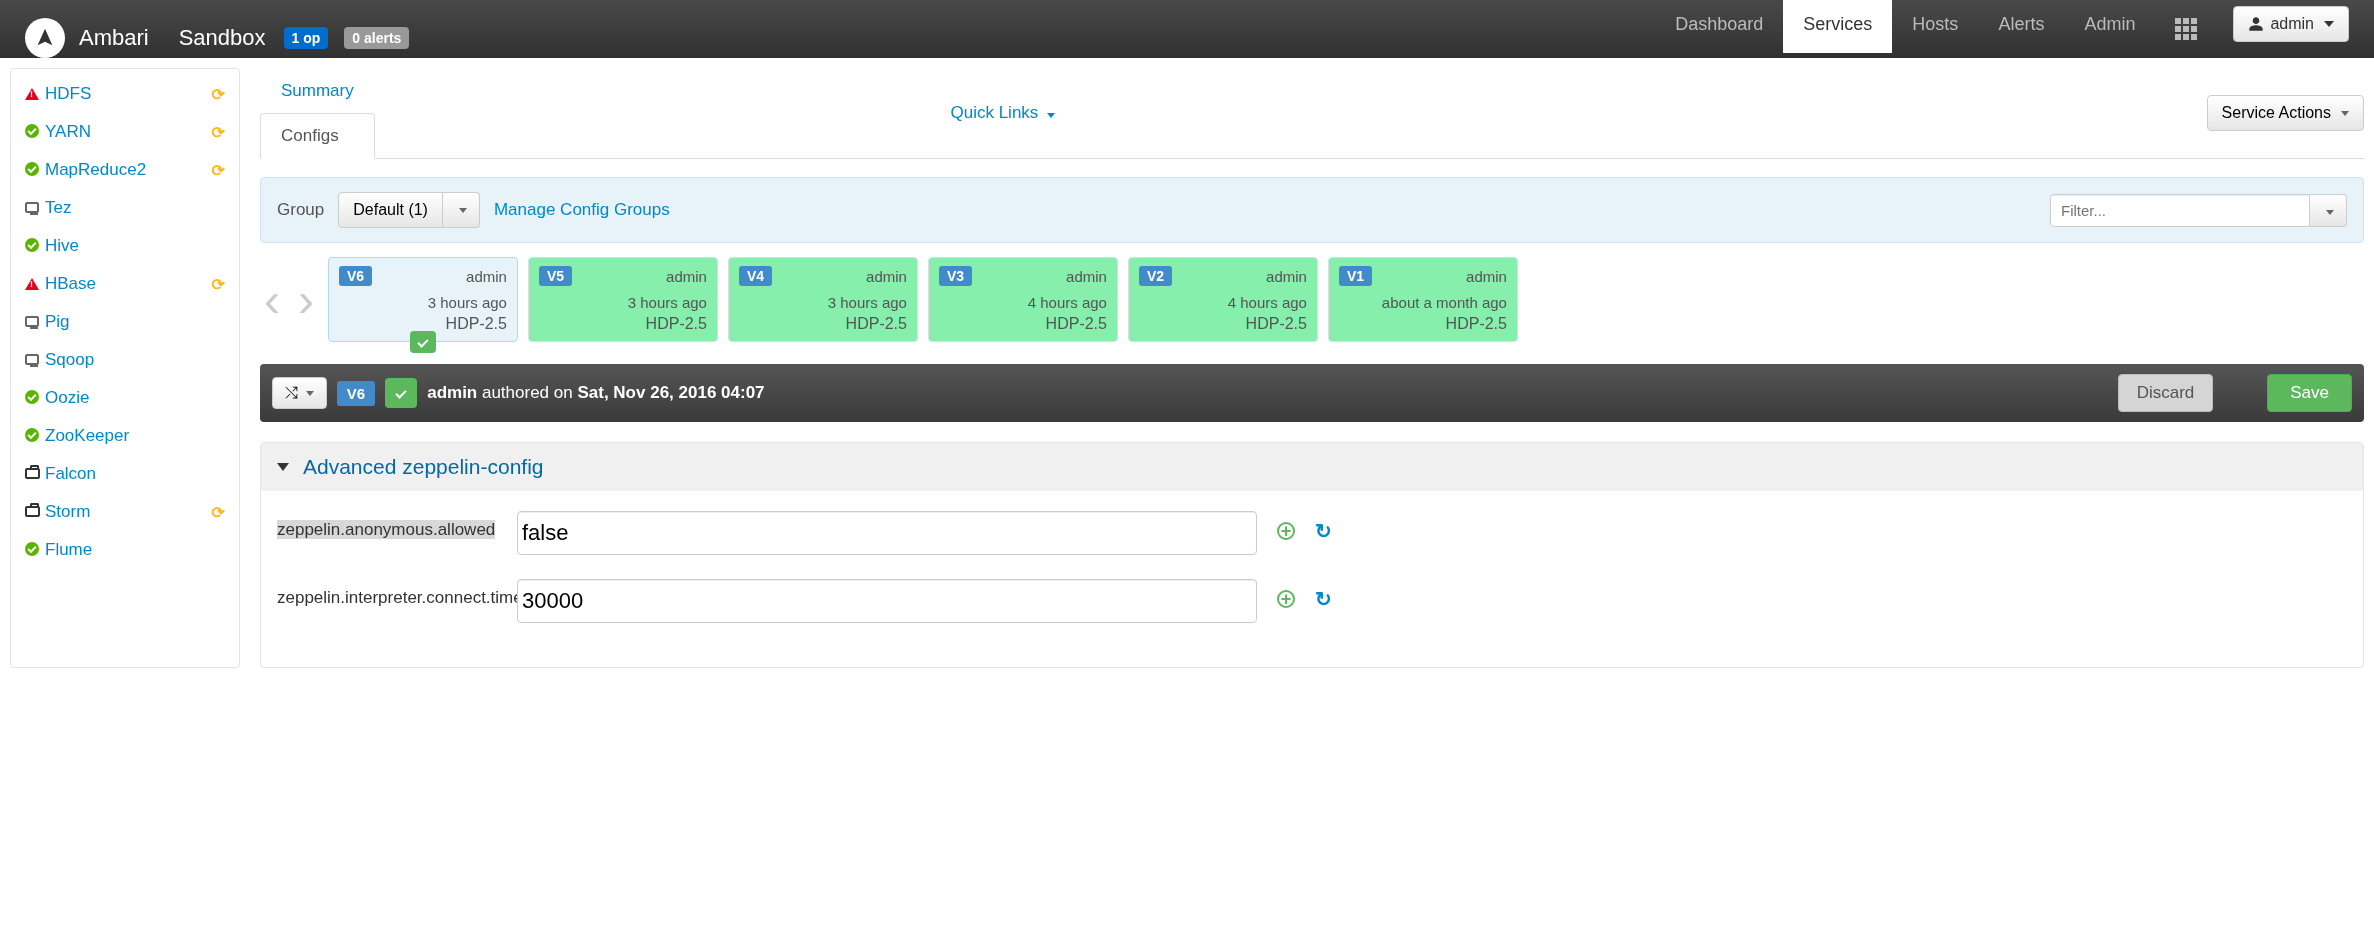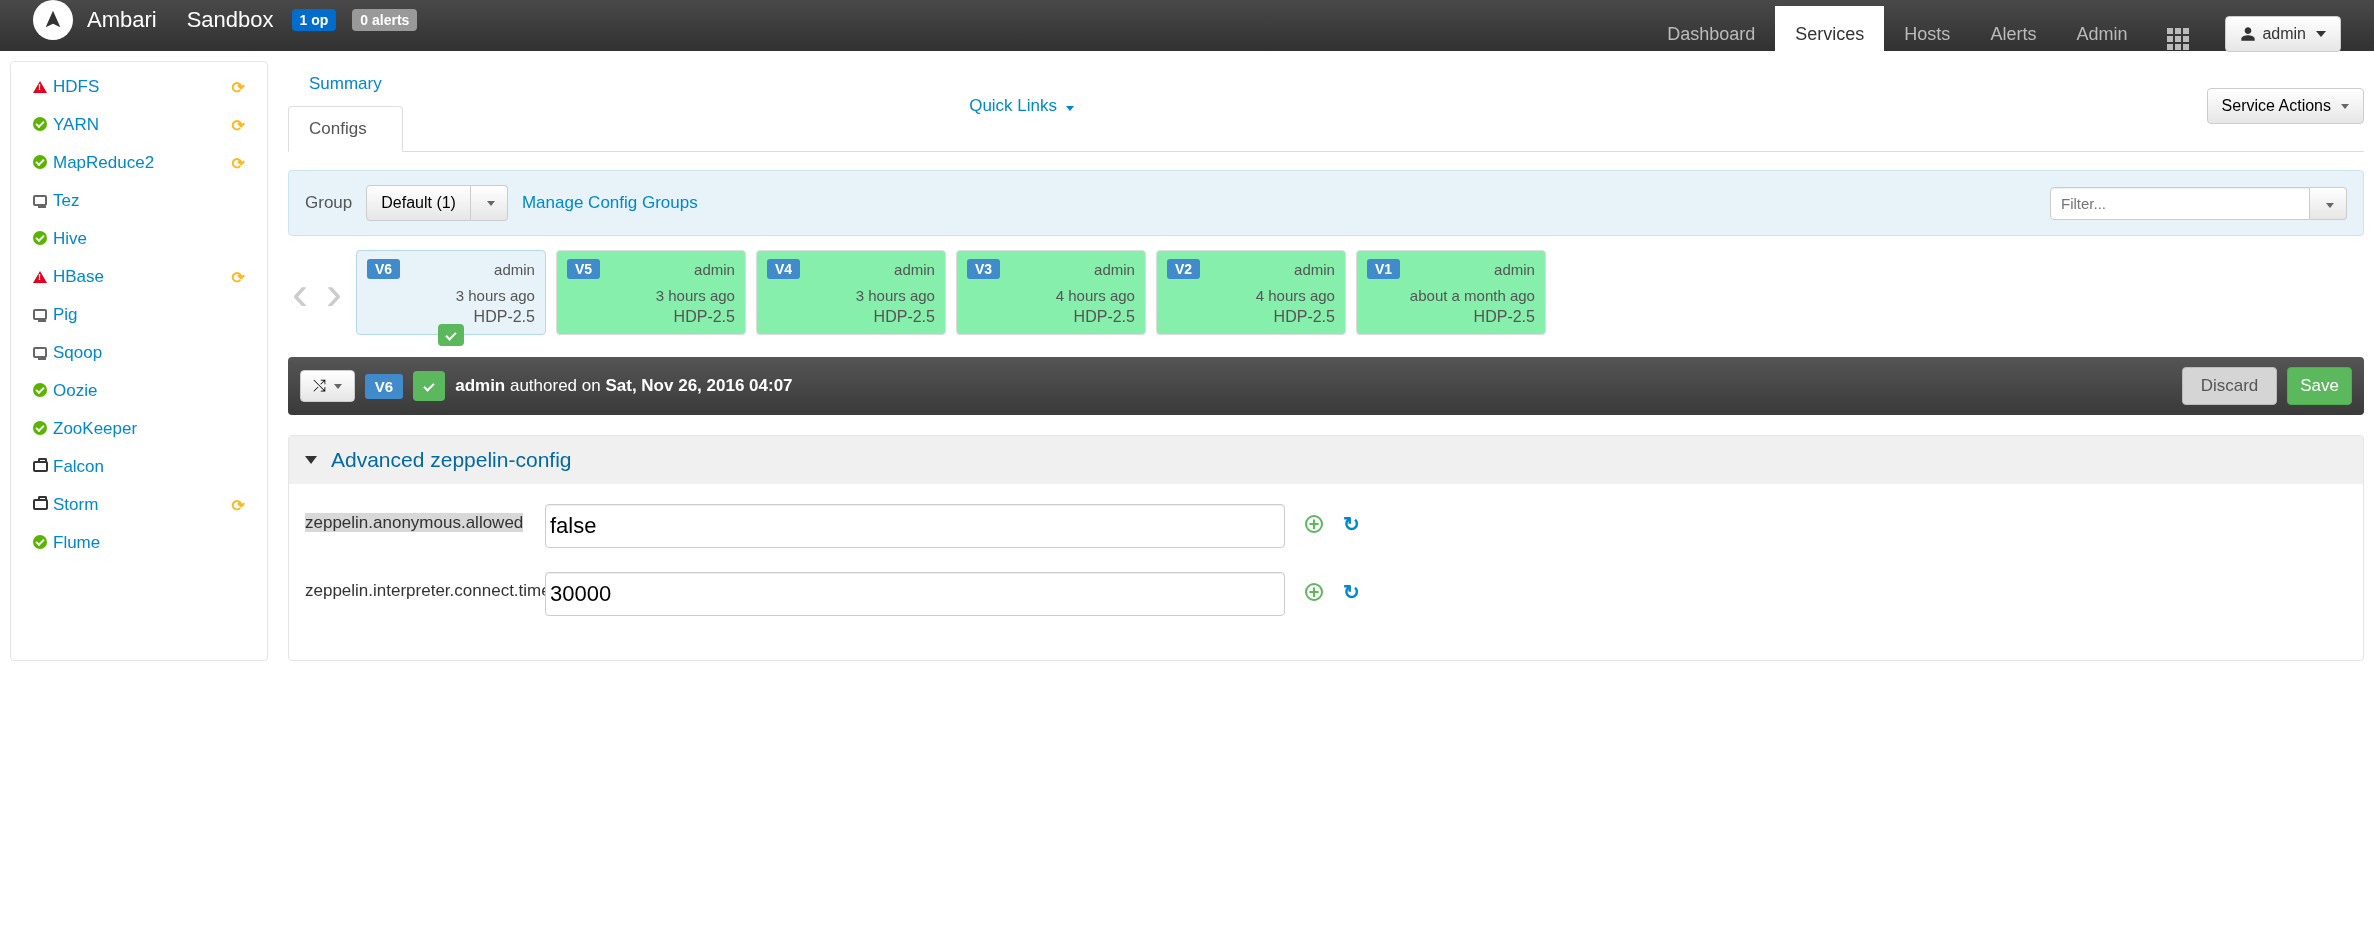--- a/index.html
+++ b/index.html
@@ -1,37 +1,37 @@
 <!DOCTYPE html>
 <html><head>
 <meta charset="utf-8">
 <style>
 * { box-sizing: border-box; margin: 0; padding: 0; }
 body { font-family: "Helvetica Neue", Helvetica, Arial, sans-serif; font-size: 14px; color: #333; background: #fff; }
 
 
-.navbar { background: #313131; background: linear-gradient(to bottom, #494949 0%, #313131 100%); height: 51px; display: flex; align-items: flex-start; padding: 0 33px; color: #fff; }
+.navbar { background: #313131; background: linear-gradient(to bottom, #494949 0%, #313131 100%); height: 58px; display: flex; align-items: flex-end; padding: 0 25px; color: #fff; }
 .navbar-left { display: flex; align-items: center; gap: 10px; }
 .logo-circ { width: 40px; height: 40px; border-radius: 50%; background: #fff; display: flex; align-items: center; justify-content: center; color: #333; font-size: 22px; }
 .brand { font-size: 22px; color: #fff; font-weight: 400; margin-left: 4px; }
 .cluster { font-size: 22px; color: #fff; margin-left: 20px; }
 .badge-ops { background: #006DCC; color: #fff; border-radius: 4px; padding: 3px 8px; font-size: 14px; font-weight: bold; margin-left: 8px; }
 .badge-alerts { background: #999; color: #fff; border-radius: 4px; padding: 3px 8px; font-size: 14px; font-weight: bold; margin-left: 6px; }
 .navbar-right { margin-left: auto; display: flex; align-items: center; gap: 0; }
 .nav-link { color: #bbb; font-size: 18px; padding: 18px 20px; cursor: pointer; }
 .nav-link.active { background: #fff; color: #333; }
 .grid-icon { display: inline-grid; grid-template-columns: repeat(3, 6px); grid-template-rows: repeat(3, 6px); gap: 2px; }
 .grid-icon span { background: #bbb; width: 6px; height: 6px; }
 .user-btn { background: linear-gradient(to bottom, #fff, #e6e6e6); border: 1px solid #ccc; border-radius: 4px; padding: 8px 14px; font-size: 16px; cursor: pointer; display: flex; align-items: center; gap: 6px; margin-left: 16px; color: #333; }
 .caret { display: inline-block; width: 0; height: 0; border-left: 5px solid transparent; border-right: 5px solid transparent; border-top: 6px solid #333; margin-left: 4px; }
 .caret-sm { border-left: 4px solid transparent; border-right: 4px solid transparent; border-top: 5px solid #666; }
 
 
 .layout { display: flex; padding: 10px; gap: 20px; }
-.sidebar { width: 258px; border: 1px solid #e5e5e5; border-radius: 4px; background: #fff; padding: 6px 8px; }
+.sidebar { width: 230px; border: 1px solid #e5e5e5; border-radius: 4px; background: #fff; padding: 6px 0; }
 .svc { display: flex; align-items: center; padding: 9px 14px; cursor: pointer; }
 .svc .st { width: 20px; font-size: 15px; }
 .svc .nm { flex: 1; color: #0088cc; font-size: 17px; }
 .svc .rf { color: #FDB81E; font-size: 16px; }
 .icon-triangle { display:inline-block; width:0; height:0; border-left:7px solid transparent; border-right:7px solid transparent; border-bottom:12px solid #E6001E; position:relative;}
 .icon-triangle::after{content:"!"; position:absolute; left:-2px; top:1px; color:#fff; font-size:9px; font-weight:bold;}
 .icon-circle-ok { display:inline-block; width:14px; height:14px; border-radius:50%; background:#5AB400; position:relative;}
 .icon-circle-ok::after{content:""; position:absolute; left:3px; top:4px; width:6px; height:3px; border-left:2px solid #fff; border-bottom:2px solid #fff; transform:rotate(-45deg);}
 .icon-monitor { display:inline-block; width:14px; height:11px; border:2px solid #666; border-radius:2px; position:relative; top:-1px;}
 .icon-monitor::after{content:""; position:absolute; bottom:-4px; left:3px; width:8px; height:2px; background:#666;}
@@ -75,21 +75,21 @@
 
 
 .author-bar { background: #4a4a4a; background: linear-gradient(to bottom, #555, #3a3a3a); border-radius: 4px; padding: 10px 12px; margin-top: 22px; display: flex; align-items: center; gap: 10px; color: #fff; }
 .compare-btn { background: linear-gradient(to bottom,#fff,#e6e6e6); border: 1px solid #ccc; border-radius: 4px; padding: 6px 12px; font-size: 16px; cursor: pointer; display:inline-flex; align-items:center; gap:4px;}
 .shuffle-icon { font-size:16px; }
 .vbadge-bar { background: #428BCA; color: #fff; border-radius: 3px; padding: 4px 10px; font-size: 15px; font-weight: bold; }
 .check-btn { background: #5CB85C; border-radius: 4px; width: 32px; height: 30px; display: flex; align-items: center; justify-content: center; }
 .author-text { font-size: 17px; }
 .author-text b { font-weight: bold; }
 .discard-btn { margin-left: auto; background: #d5d5d5; border: 1px solid #bbb; color: #555; border-radius: 4px; padding: 8px 18px; font-size: 17px; cursor: pointer; }
-.save-btn { background: #5CB85C; border: 1px solid #4cae4c; color: #fff; border-radius: 4px; padding: 8px 12px; font-size: 17px; cursor: pointer; }
+.save-btn { background: #5CB85C; border: 1px solid #4cae4c; color: #fff; border-radius: 4px; padding: 8px 22px; font-size: 17px; cursor: pointer; margin-left: 44px; }
 
 
 .config-panel { margin-top: 20px; border: 1px solid #e5e5e5; border-radius: 4px; }
 .panel-head { background: #f0f0f0; padding: 12px 16px; display: flex; align-items: center; gap: 14px; cursor: pointer; }
 .tri-down { width:0; height:0; border-left:6px solid transparent; border-right:6px solid transparent; border-top:8px solid #333;}
 .panel-title { color: #0369a1; font-size: 21px; }
 .panel-body { padding: 20px 16px; }
 .cfg-row { display: flex; align-items: flex-start; gap: 20px; margin-bottom: 24px; }
 .cfg-label { width: 220px; font-size: 17px; color: #333; word-break: break-word; padding-top:6px;}
 .cfg-label.highlight { background: #d8d8d8; display:inline; padding:0;}

